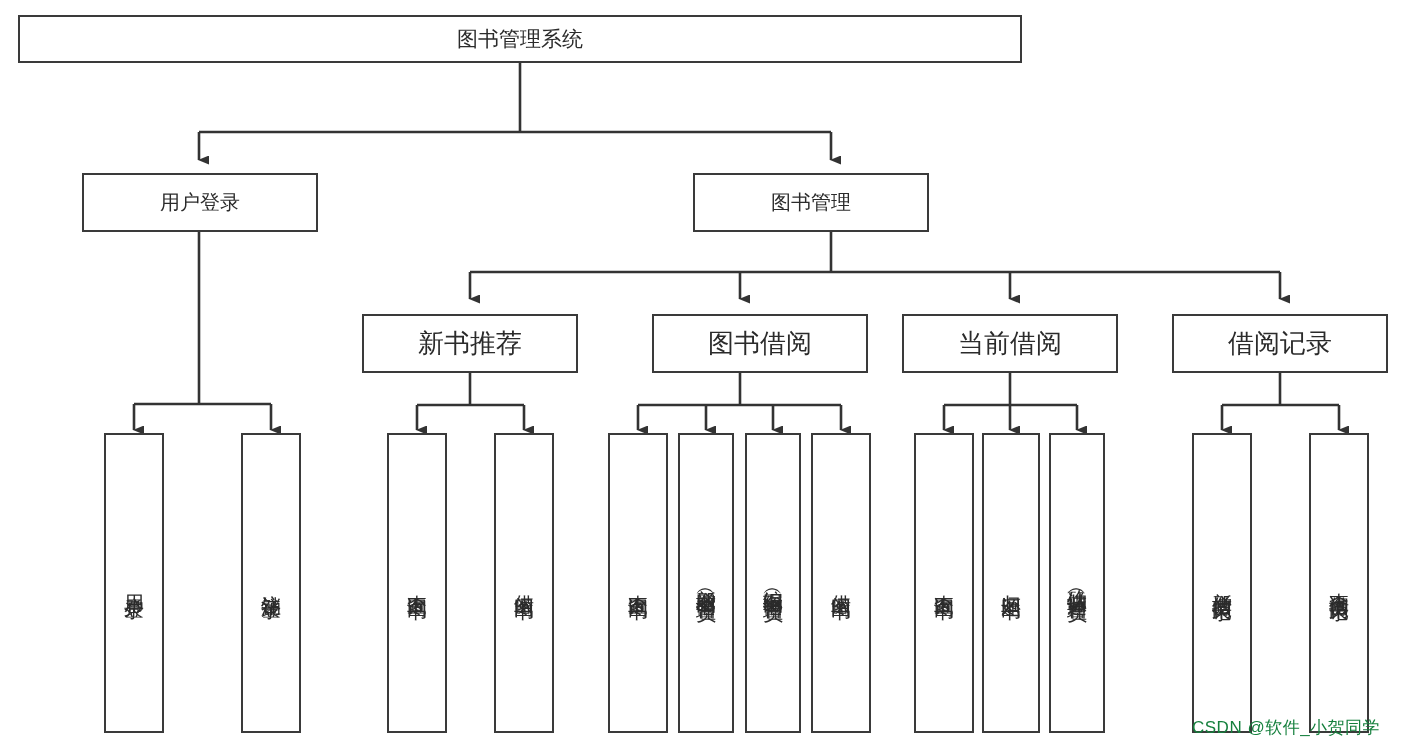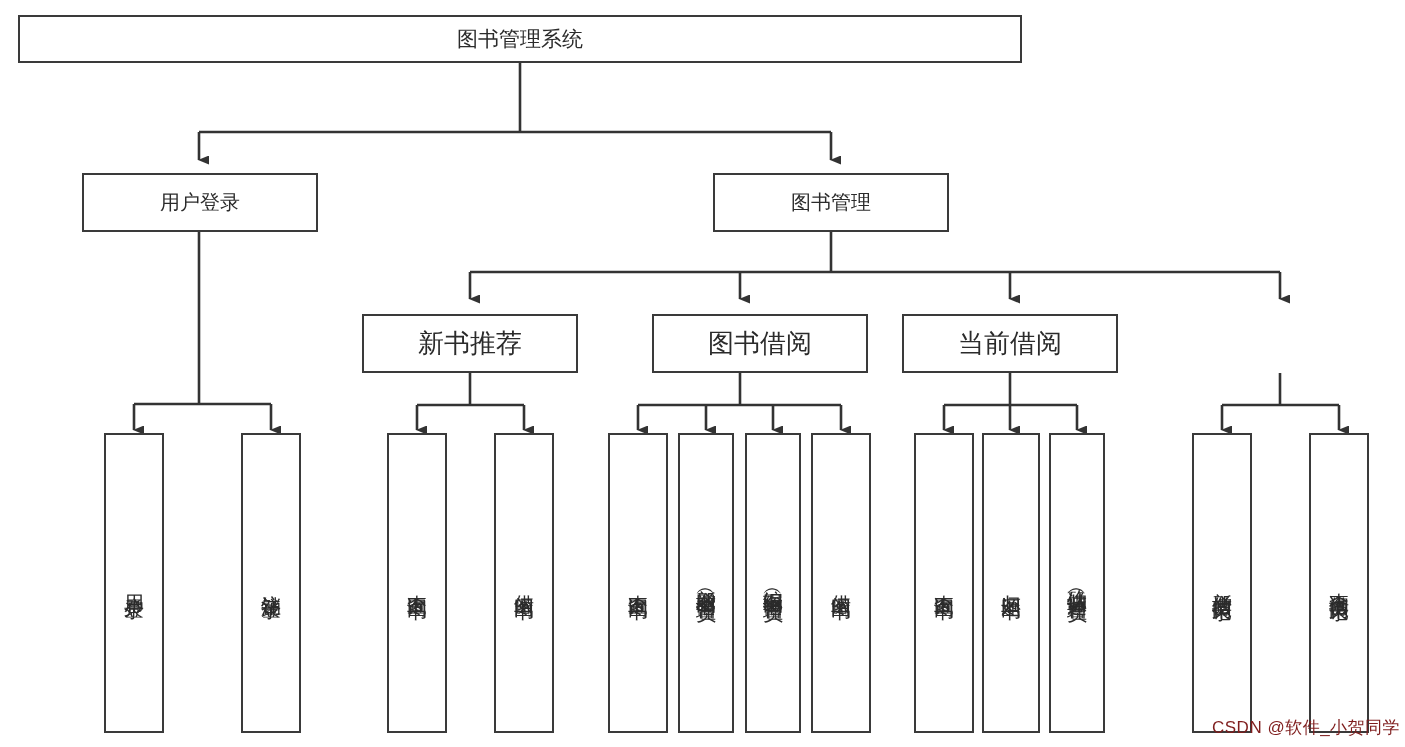--- a/index.html
+++ b/index.html
@@ -55,24 +55,23 @@
   .node.leaf .vtext {
     writing-mode: vertical-rl;
     text-orientation: upright;
     letter-spacing: 2px;
     white-space: nowrap;
     line-height: 1.05;
   }
   .watermark {
     position: absolute;
     font-size: 17px;
-    color: #7f1d1d;
+    color: #15803d;
     white-space: nowrap;
     letter-spacing: 0.5px;
-    margin-left: 20px;
   }
 </style>
 </head>
 <body>
 
 <div id="canvas">
 
   <svg id="edges" viewBox="0 0 1405 747">
     <defs>
       <marker id="arrow" markerWidth="9" markerHeight="11" refX="4.5" refY="10" orient="auto" markerUnits="userSpaceOnUse">
@@ -123,32 +122,35 @@
     </g>
   </svg>
 
   <div class="node root" style="left:18px; top:15px; width:1004px; height:48px;">
     <span>图书管理系统</span>
   </div>
 
   <div class="node lvl2" style="left:82px; top:173px; width:236px; height:59px;">
     <span>用户登录</span>
   </div>
-  <div class="node lvl2" style="left:713px; top:173px; width:236px; height:59px;">
+  <div class="node lvl2" style="left:693px; top:173px; width:236px; height:59px;">
     <span>图书管理</span>
   </div>
 
   <div class="node lvl3" style="left:362px; top:314px; width:216px; height:59px;">
     <span>新书推荐</span>
   </div>
   <div class="node lvl3" style="left:652px; top:314px; width:216px; height:59px;">
     <span>图书借阅</span>
   </div>
   <div class="node lvl3" style="left:902px; top:314px; width:216px; height:59px;">
     <span>当前借阅</span>
+  </div>
+  <div class="node lvl3" style="left:1172px; top:314px; width:216px; height:59px;">
+    <span>借阅记录</span>
   </div>
 
   <div class="node leaf" style="left:104px; top:433px; width:60px; height:300px;">
     <span class="vtext">用户登录</span>
   </div>
   <div class="node leaf" style="left:241px; top:433px; width:60px; height:300px;">
     <span class="vtext">注销登录</span>
   </div>
 
   <div class="node leaf" style="left:387px; top:433px; width:60px; height:300px;">

